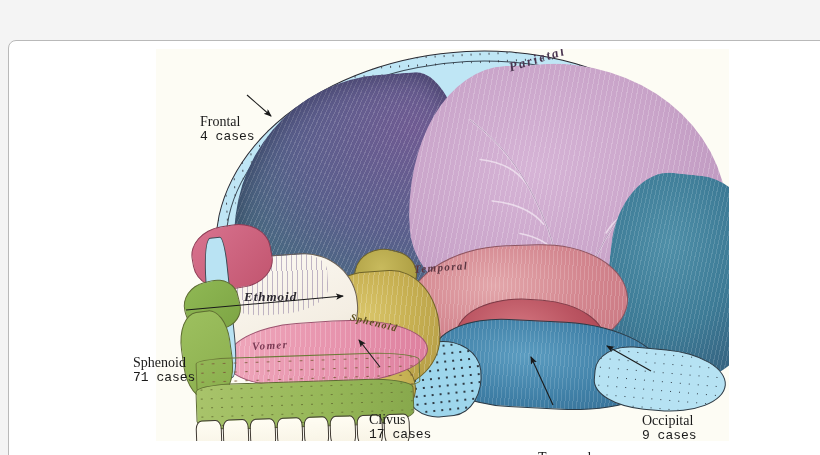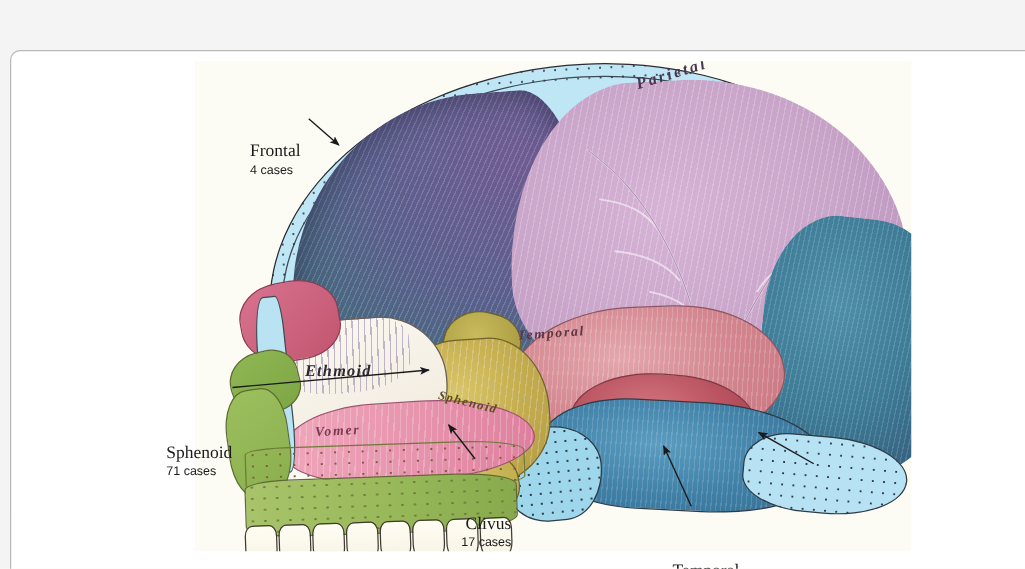--- a/index.html
+++ b/index.html
@@ -270,25 +270,25 @@
   }
   #lab-parietal{left:352px;top:2px;font-size:13px;transform:rotate(-17deg);color:#4a3550;letter-spacing:2px;}
   #lab-temporal{left:258px;top:212px;font-size:11px;transform:rotate(-4deg);color:#5d3642;letter-spacing:1.4px;}
   #lab-ethmoid{left:88px;top:240px;font-size:13px;color:#2b2830;letter-spacing:1px;}
   #lab-sphenoid-in{left:194px;top:268px;font-size:10px;transform:rotate(14deg);color:#5c4f1e;letter-spacing:1.2px;}
   #lab-vomer{left:96px;top:290px;font-size:11px;transform:rotate(-3deg);color:#7a3a54;letter-spacing:1.4px;}
 
   
   .callout{position:absolute;white-space:nowrap;color:#1a1a1a;}
   .callout .ttl{font-size:14px;line-height:17px;font-family:"Liberation Serif",serif;}
-  .callout .sub{font-size:10px;line-height:14px;font-family:Liberation Sans, sans-serif;}
+  .callout .sub{font-size:13px;line-height:14px;font-family:Liberation Mono, monospace;}
 
   #co-frontal{left:191px;top:72px;}
   #co-sphenoid{left:124px;top:313px;}
-  #co-clivus{left:360px;top:370px;text-align:right;}
+  #co-clivus{left:360px;top:370px;}
   #co-temporal{left:529px;top:408px;}
   #co-occipital{left:633px;top:371px;}
 
   
   #leaders{position:absolute;left:0;top:0;width:820px;height:455px;pointer-events:none;}
 </style>
 </head>
 <body>
 
 <div id="page">
@@ -374,20 +374,24 @@
     <div class="callout" id="co-clivus">
       <div class="ttl">Clivus</div>
       <div class="sub">17 cases</div>
     </div>
 
     <div class="callout" id="co-temporal">
       <div class="ttl">Temporal</div>
 
     </div>
 
+    <div class="callout" id="co-occipital">
+      <div class="ttl">Occipital</div>
+      <div class="sub">9 cases</div>
+    </div>
 
   </div>
 
   <svg id="leaders" viewBox="0 0 820 455">
     <defs>
       <marker id="ah" markerWidth="9" markerHeight="9" refX="7" refY="3.2" orient="auto" markerUnits="userSpaceOnUse">
         <path d="M0,0 L8,3.2 L0,6.4 L1.8,3.2 z" fill="#1a1a1a"></path>
       </marker>
     </defs>
     <g stroke="#1a1a1a" stroke-width="1.1" fill="none" marker-end="url(#ah)">

